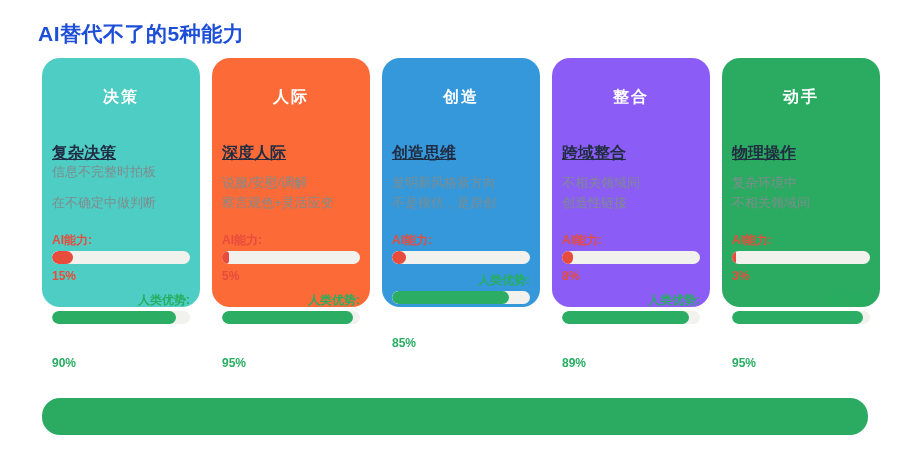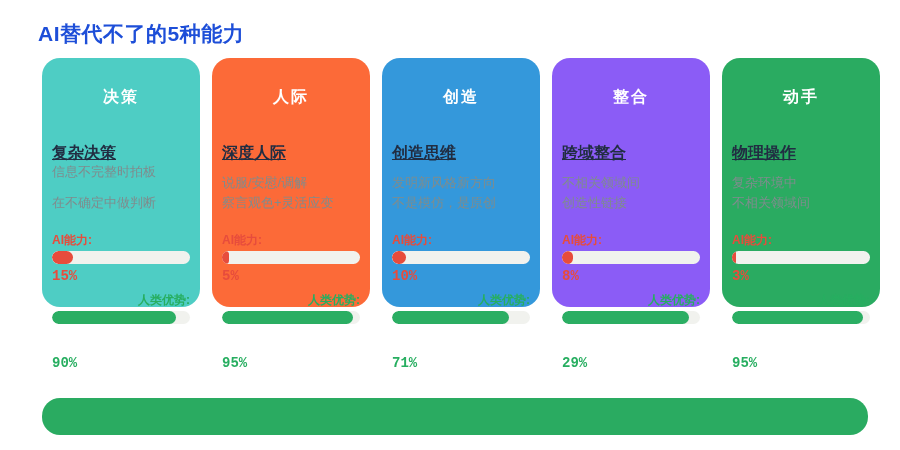--- a/index.html
+++ b/index.html
@@ -84,24 +84,23 @@
   }
   .bar-fill {
     height: 100%;
     border-radius: 7px;
     width: 0%;
   }
   .bar-fill.ai-fill { background: #e74c3c; }
   .bar-fill.human-fill { background: #2bae63; }
   .pct {
     margin-top: 5px;
-    font-size: 14px;
+    font-size: 12px;
     font-weight: bold;
     line-height: 15px;
-    font-family: Liberation Mono, monospace;
   }
   .pct.ai { color: #e74c3c; }
   .pct.human { color: #27ae60; margin-top: 32px; }
   .footer-banner {
     position: absolute;
     left: 42px;
     top: 398px;
     width: 826px;
     height: 37px;
     border-radius: 18px;
@@ -150,43 +149,42 @@
 
   <div class="card" style="background: rgb(52, 152, 219);">
     <div class="tag">创造</div>
     <div class="subtitle">创造思维</div>
     <div class="desc first">发明新风格新方向</div>
     <div class="desc">不是模仿，是原创</div>
     <div class="metric-label ai">AI能力:</div>
     <div class="bar-track">
       <div class="bar-fill ai-fill" style="width: 10%;"></div>
     </div>
-    <div class="pct ai">10%</div>
     <div class="metric-label human">人类优势:</div>
     <div class="bar-track">
       <div class="bar-fill human-fill" style="width: 85%;"></div>
     </div>
-    <div class="pct human">71%</div>
+    <div class="pct human">85%</div>
   </div>
 
   <div class="card" style="background: rgb(139, 92, 246);">
     <div class="tag">整合</div>
     <div class="subtitle">跨域整合</div>
     <div class="desc first">不相关领域间</div>
     <div class="desc">创造性链接</div>
     <div class="metric-label ai">AI能力:</div>
     <div class="bar-track">
       <div class="bar-fill ai-fill" style="width: 8%;"></div>
     </div>
     <div class="pct ai">8%</div>
     <div class="metric-label human">人类优势:</div>
     <div class="bar-track">
       <div class="bar-fill human-fill" style="width: 92%;"></div>
     </div>
-    <div class="pct human">29%</div>
+    <div class="pct human">89%</div>
   </div>
 
   <div class="card" style="background: rgb(42, 171, 97);">
     <div class="tag">动手</div>
     <div class="subtitle">物理操作</div>
     <div class="desc first">复杂环境中</div>
     <div class="desc">不相关领域间</div>
     <div class="metric-label ai">AI能力:</div>
     <div class="bar-track">
       <div class="bar-fill ai-fill" style="width: 3%;"></div>

